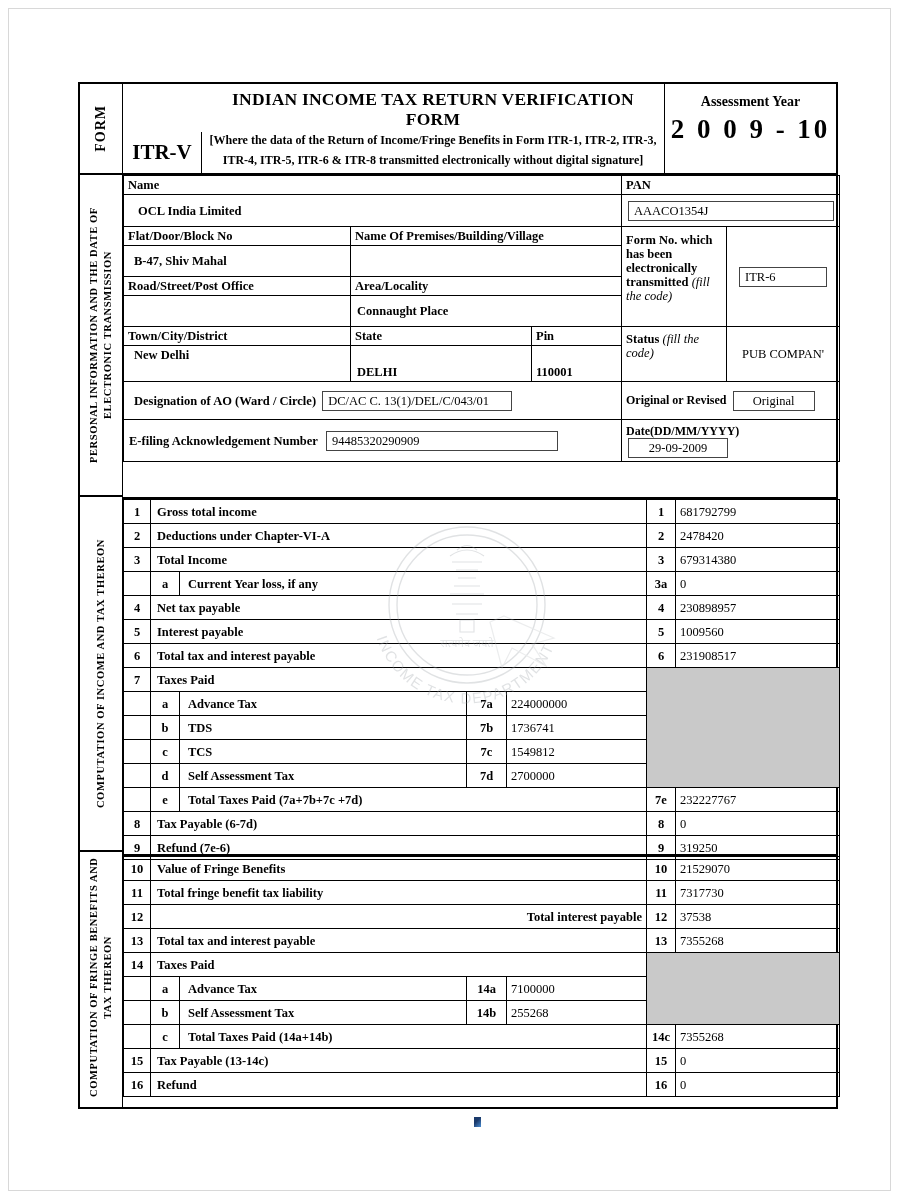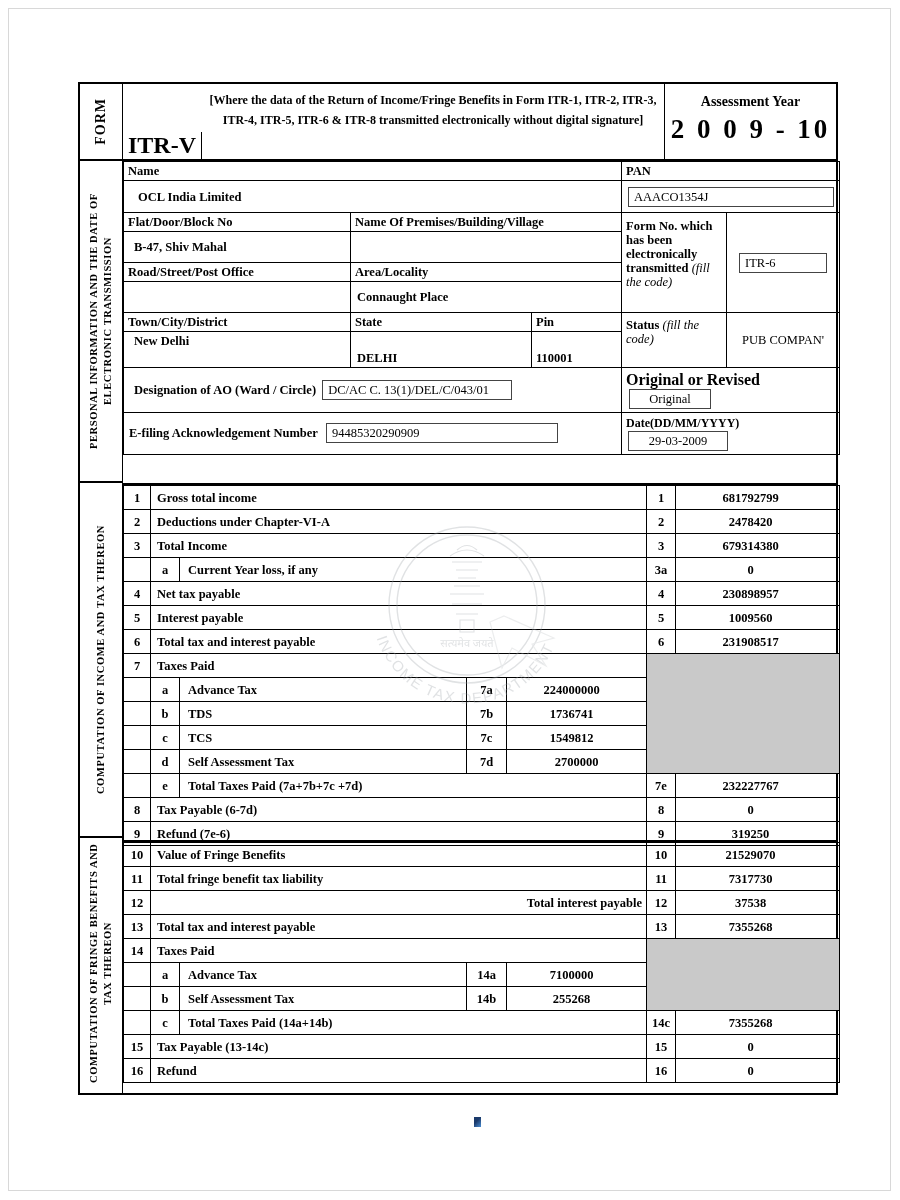--- a/index.html
+++ b/index.html
@@ -43,21 +43,21 @@
     border: 1px solid #000;
     vertical-align: middle;
     padding: 2px 4px;
     font-size: 12.5px;
     line-height: 1.12;
     box-sizing: border-box;
   }
   .b { font-weight: bold; }
   .it { font-style: italic; font-weight: normal; }
   .ctr { text-align: center; }
-  .rgt { text-align: center; font-weight: bold; }
+  .rgt { text-align: left; }
 
   
   .hdr-wrap { border: 2px solid #000; display: flex; }
   .hdr-form-col {
     width: 42px;
     border-right: 1px solid #000;
     display: flex; align-items: center; justify-content: center;
     padding: 4px 0;
   }
   .vert {
@@ -65,21 +65,21 @@
     transform: rotate(180deg);
     font-weight: bold;
     letter-spacing: 1px;
     font-size: 14px;
     text-align: center;
   }
   .hdr-itrv-col {
     width: 78px;
     border-right: 1px solid #000;
     display: flex; align-items: center; justify-content: center;
-    font-size: 24px; font-weight: bold; margin-top: 48px;
+    font-size: 21px; font-weight: bold; margin-top: 48px;
   }
   .hdr-mid-col {
     flex: 1;
     padding: 5px 4px 4px;
     text-align: center;
     border-right: 1px solid #000;
   }
   .hdr-title {
     font-size: 17.5px; font-weight: bold; letter-spacing: .2px; line-height: 1.15;
   }
@@ -160,20 +160,21 @@
 <div class="sheet">
 
   <div class="hdr-wrap">
     <div class="hdr-form-col">
       <div class="vert">FORM</div>
     </div>
     <div class="hdr-itrv-col">
       <span>ITR-V</span>
     </div>
     <div class="hdr-mid-col">
+      <div class="hdr-title">INDIAN INCOME TAX RETURN VERIFICATION FORM</div>
       <div class="hdr-sub">[Where the data of the Return of Income/Fringe Benefits in Form ITR-1, ITR-2, ITR-3,</div>
       <div class="hdr-sub">ITR-4, ITR-5, ITR-6 &amp; ITR-8 transmitted electronically without digital signature]</div>
     </div>
     <div class="hdr-ay-col">
       <div class="ay-label">Assessment Year</div>
       <div class="ay-value">2 0 0 9 - 10</div>
     </div>
   </div>
 
   <div class="body-wrap">
@@ -251,32 +252,32 @@
               <td class="b" style="padding-left:10px;vertical-align:top;">New Delhi</td>
               <td class="b" style="padding-left:6px;vertical-align:bottom;">DELHI</td>
               <td class="b" style="vertical-align:bottom;">110001</td>
             </tr>
             <tr style="height:38px;">
               <td colspan="3" style="padding:3px 10px;margin-top:16px;">
                 <span class="b" style="vertical-align:middle;">Designation of AO (Ward / Circle)</span>
                 <span class="fieldbox" style="width:190px;vertical-align:middle;margin-left:3px;">DC/AC C. 13(1)/DEL/C/043/01</span>
               </td>
               <td colspan="2" style="padding:3px 4px;">
-                <span class="b" style="vertical-align:middle;font-size:16px;">Original or Revised</span>
+                <span class="b" style="vertical-align:middle;font-size:12px;">Original or Revised</span>
                 <span class="fieldbox ctr" style="width:82px;vertical-align:middle;margin-left:3px;">Original</span>
               </td>
             </tr>
             <tr style="height:38px;">
               <td colspan="3" style="padding:3px 5px;">
                 <span class="b" style="vertical-align:middle;">E-filing Acknowledgement Number</span>
                 <span class="fieldbox" style="width:232px;vertical-align:middle;margin-left:5px;">94485320290909</span>
               </td>
               <td colspan="2" style="padding:3px 4px;">
                 <span class="b" style="vertical-align:middle;font-size:12px;">Date(DD/MM/YYYY)</span>
-                <span class="fieldbox ctr" style="width:100px;vertical-align:middle;margin-left:2px;">29-03-2009</span>
+                <span class="fieldbox ctr" style="width:100px;vertical-align:middle;margin-left:2px;">29-09-2009</span>
               </td>
             </tr>
           </tbody>
         </table>
       </div>
 
       <div class="sec" style="height:355px;">
         <table class="blk">
           <colgroup>
             <col style="width:27px">

